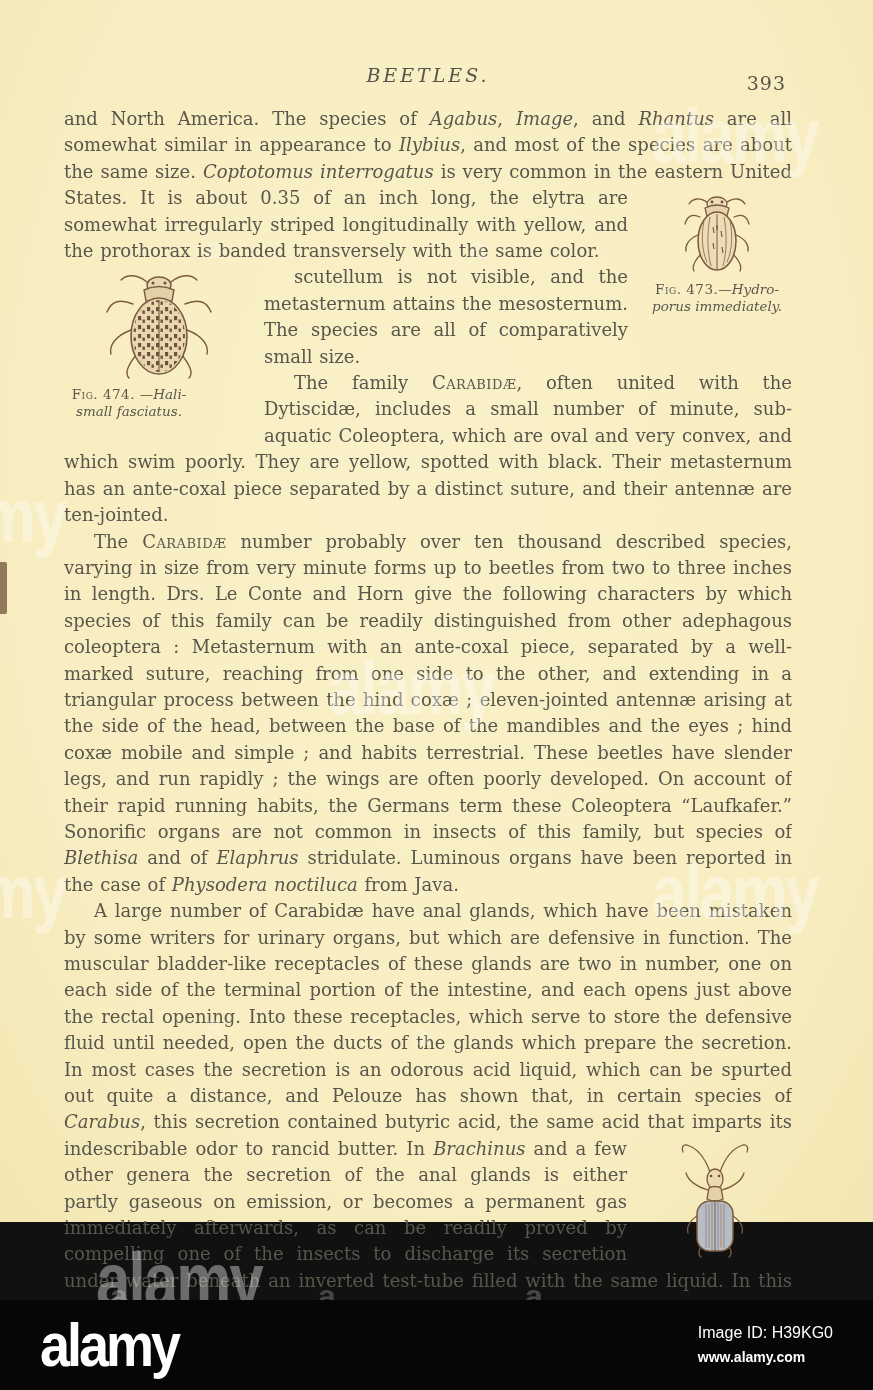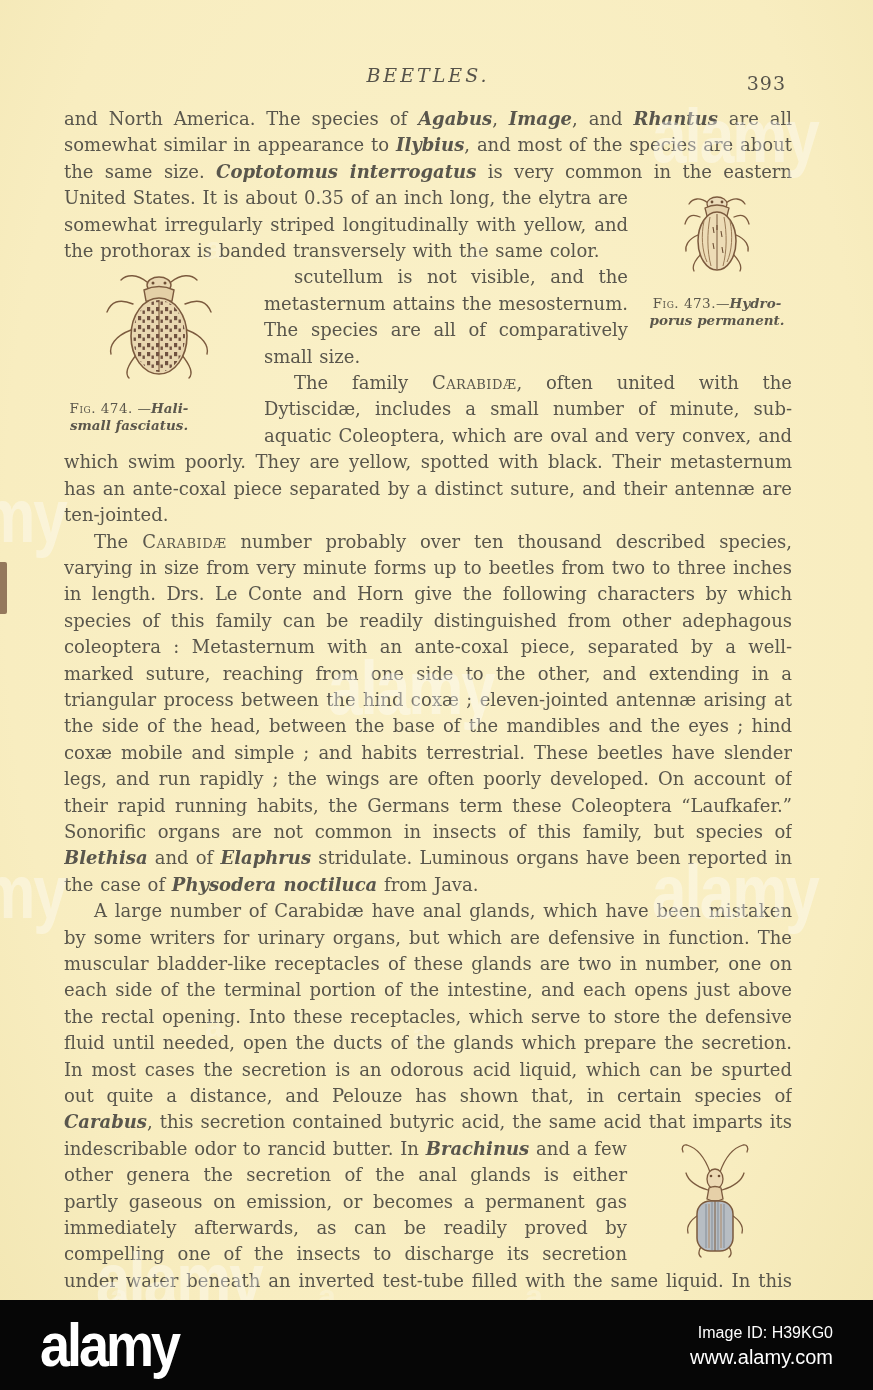--- a/index.html
+++ b/index.html
@@ -1,52 +1,52 @@
 <!DOCTYPE html>
 <html><head>
 <meta charset="utf-8">
 <style>
   html,body{margin:0;padding:0;}
   body{
     width:873px;height:1390px;position:relative;overflow:hidden;
     background:#111;font-family:"DejaVu Serif", serif;
   }
   .sheet{
-    position:absolute;left:0;top:0;width:873px;height:1390px;
+    position:absolute;left:0;top:0;width:873px;height:1222px;
     background:radial-gradient(ellipse at 50% 40%, #faf1c9 0%, #f8edc0 70%, #f2e6b2 100%);
   }
   .running-head{
     position:absolute;top:64px;left:64px;width:728px;height:26px;
     color:#56534a;
   }
   .head-title{
     display:block;text-align:center;font-style:italic;font-size:19px;
     letter-spacing:3px;
   }
   .page-num{
     position:absolute;right:6px;top:8px;font-size:19px;letter-spacing:1px;
   }
   .body-text{
     position:absolute;top:106px;left:64px;width:728px;height:1186px;overflow:hidden;
     font-size:18px;line-height:26.4px;text-align:justify;color:#59564c;
     word-spacing:1px;
   }
   .body-text p{margin:0;text-indent:30px;}
   .body-text p.no-indent{text-indent:0;}
-  i{font-style:italic;font-weight:bold;}
+  i{font-style:italic;}
   .sc{font-variant:small-caps;letter-spacing:.5px;}
   .fig{display:block;text-indent:0;}
   .fig-right{float:right;}
   .fig-left{float:left;}
   .fig-473{width:150px;margin:6px 0 4px 14px;}
   .fig-474{width:190px;margin:6px 10px 4px 0;}
   .fig-475{width:155px;margin:4px 0 4px 10px;}
   .fig svg{display:block;margin:0 auto;}
   .caption{
-    display:block;margin-top:16px;font-size:13.5px;line-height:16.5px;
+    display:block;margin-top:2px;font-size:13.5px;line-height:16.5px;
     text-align:center;color:#5b574c;word-spacing:0;
   }
   .fig-474 .caption{width:130px;margin-left:0;}
   
   #wm-layer{position:absolute;left:0;top:0;width:873px;height:1300px;overflow:hidden;pointer-events:none;}
   .wm{
     position:absolute;color:#ffffff;font-family:"Liberation Sans", sans-serif;
     font-weight:bold;white-space:nowrap;
   }
   .wm-big{font-size:62px;letter-spacing:-2px;transform:scaleY(1.22);transform-origin:top left;opacity:.38;}
@@ -59,23 +59,23 @@
   .footer{
     position:absolute;left:0;top:1300px;width:873px;height:90px;background:#060606;
     display:flex;align-items:center;justify-content:space-between;
     padding:0 40px;box-sizing:border-box;z-index:5;
     font-family:"Liberation Sans", sans-serif;color:#ffffff;
   }
   .alamy-logo{
     font-size:54px;font-weight:bold;letter-spacing:-3px;
     transform:scaleY(1.12);transform-origin:center left;line-height:1;
   }
-  .footer-right{text-align:right;}
+  .footer-right{text-align:left;}
   .footer-id{font-size:16px;font-weight:normal;line-height:24px;}
-  .footer-url{font-size:20px;font-weight:normal;line-height:24px;}
+  .footer-url{font-size:14px;font-weight:bold;line-height:24px;}
 </style>
 </head>
 <body>
 
 <div class="sheet">
 
   <div class="running-head">
     <span class="head-title">BEETLES.</span>
     <span class="page-num">393</span>
   </div>
@@ -102,21 +102,21 @@
           <ellipse cx="35" cy="50" rx="19" ry="29" fill="#eddcb6" stroke="#7b5a3e" stroke-width="1.5"></ellipse>
           <line x1="35" y1="23" x2="35" y2="78" stroke="#7b5a3e" stroke-width="1"></line>
           <g stroke="#9a7a55" fill="none" stroke-width="1">
             <path d="M28 26 C25 42 25 60 29 75"></path>
               <path d="M22 30 C19 44 20 60 25 71"></path>
             <path d="M42 26 C45 42 45 60 41 75"></path>
               <path d="M48 30 C51 44 50 60 45 71"></path>
           </g>
           <path d="M31 36 l1 6 M39 40 l1 6 M31 52 l1 6 M40 56 l1 6 M35 34 l0 5" stroke="#6d4e34" stroke-width="1.1" fill="none"></path>
         </svg>
-        <span class="caption"><span class="sc">Fig. 473.</span>—<i>Hydro-</i><br><i>porus permanent.</i></span>
+        <span class="caption"><span class="sc">Fig. 473.</span>—<i>Hydro-</i><br><i>porus immediately.</i></span>
       </span><span>0.35 of an inch long, the elytra are somewhat irregularly striped longitudinally with yellow, and the prothorax is banded transversely with the same color.</span>
     </p>
 
     <p>
       <span class="fig fig-left fig-474">
         <svg width="116" height="114" viewBox="0 0 116 114">
           <defs>
             <pattern id="m474" width="9" height="9" patternUnits="userSpaceOnUse">
               <rect x="1" y="1" width="3.2" height="4.2" fill="#6f5140"></rect>
               <rect x="5.5" y="4.5" width="2.4" height="3.4" fill="#6f5140"></rect>

